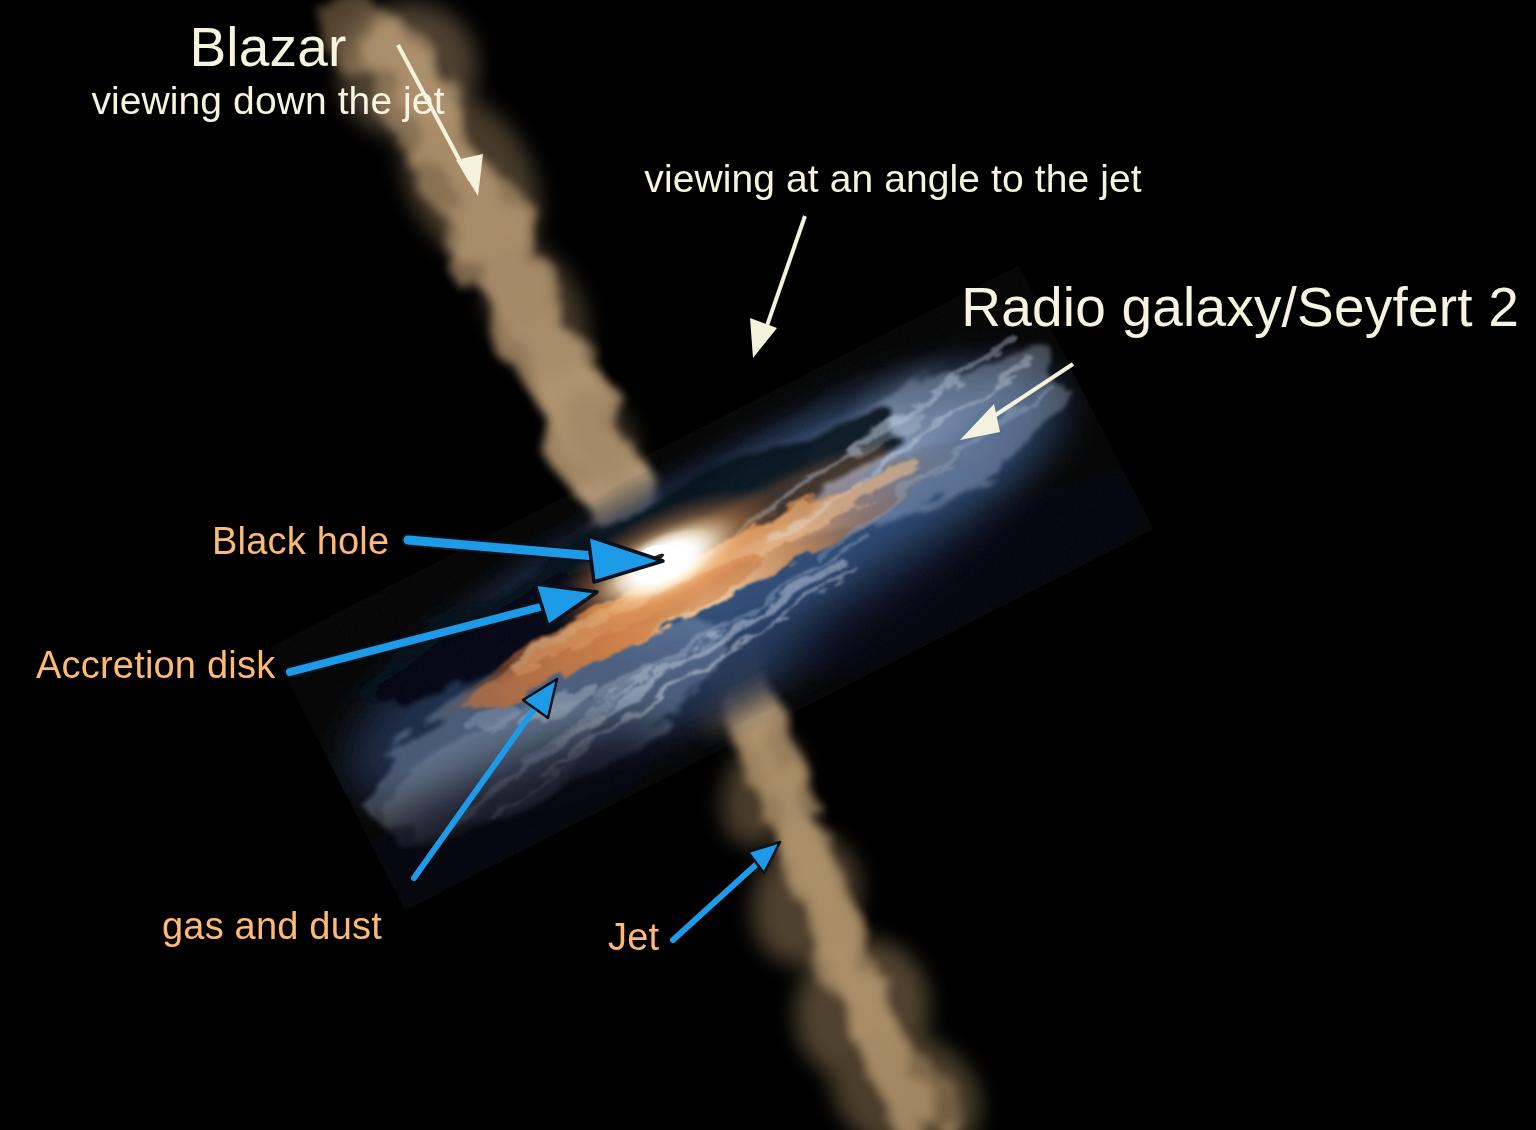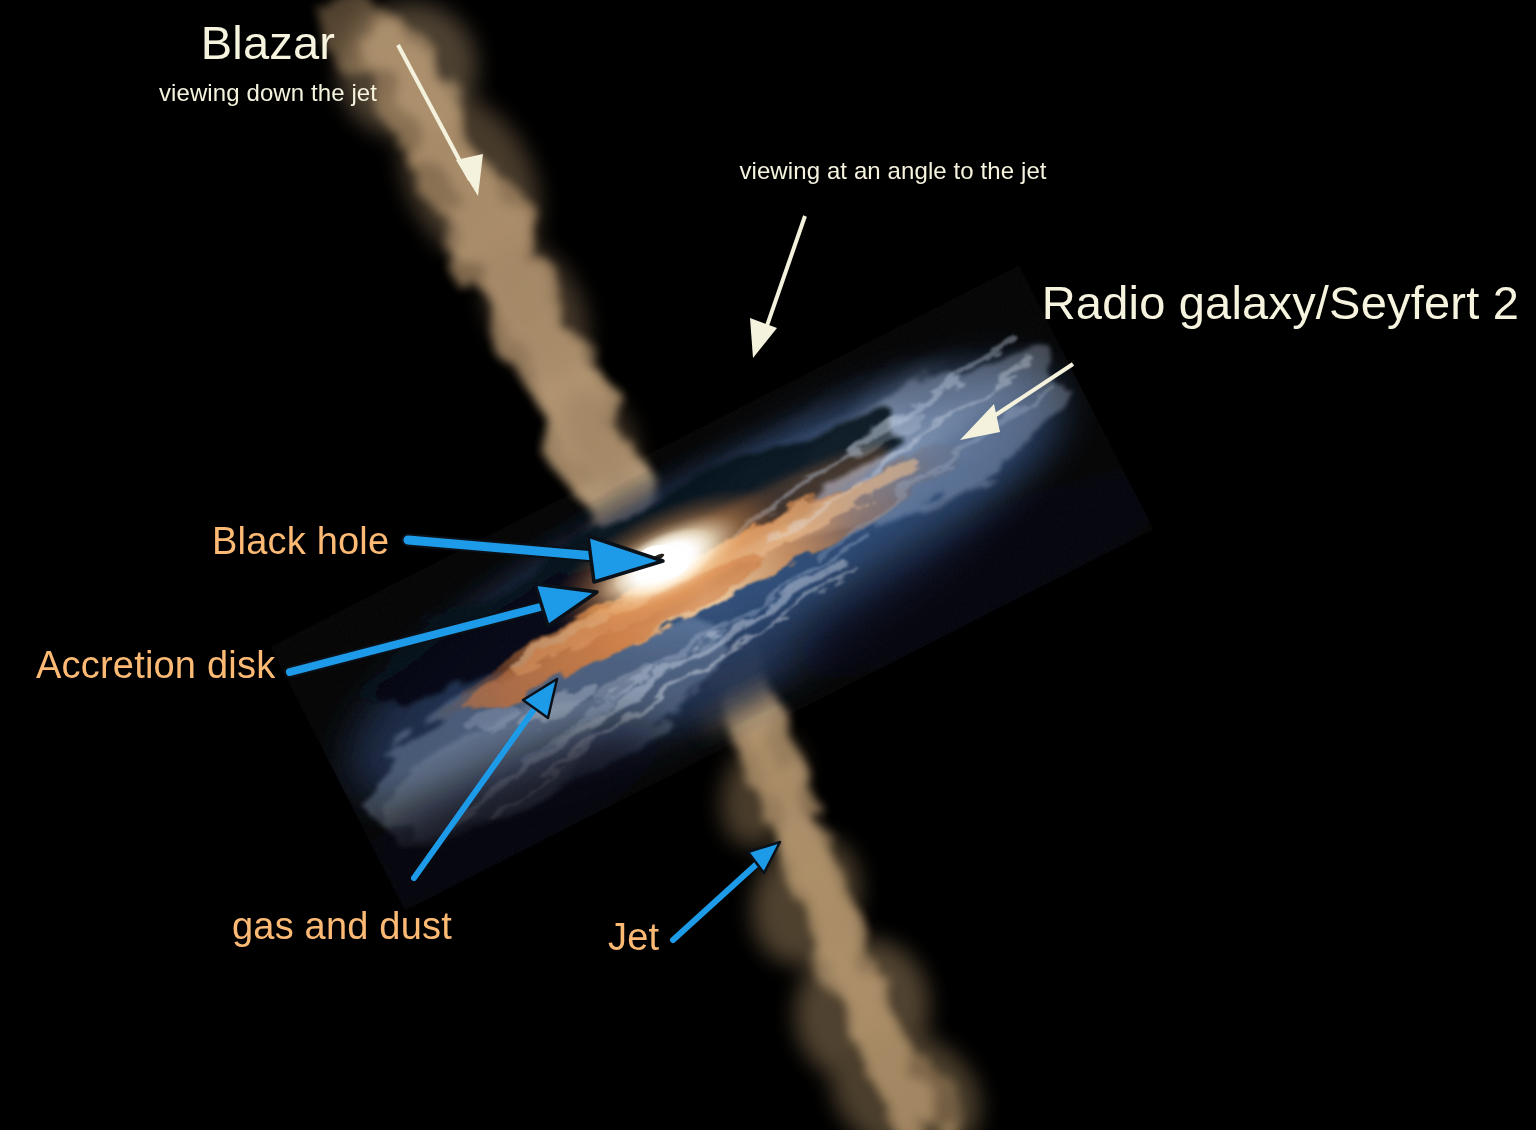--- a/index.html
+++ b/index.html
@@ -7,22 +7,22 @@
     position:relative;
     width:1536px;height:1130px;
     background:#000;
     overflow:hidden;
     font-family:"Liberation Sans", sans-serif;
   }
   #art{position:absolute;left:0;top:0;width:1536px;height:1130px;}
   .lbl{position:absolute;white-space:pre;line-height:1.08;}
   .lbl.warm{color:#F6F3DE;}
   .lbl.cool{color:#fdba74;}
-  .t-big{font-size:47px;font-weight:400;letter-spacing:.2px;}
-  .t-sm{font-size:24px;font-weight:400;letter-spacing:.1px;}
+  .t-big{font-size:55px;font-weight:400;letter-spacing:.2px;}
+  .t-sm{font-size:39px;font-weight:400;letter-spacing:.1px;}
   .t-med{font-size:38px;font-weight:400;letter-spacing:.2px;}
   .c{text-align:center;}
   .r{text-align:right;}
   #overlay{position:absolute;left:0;top:0;width:1536px;height:1130px;}
 </style>
 </head>
 <body>
 
 <div id="stage">
 
@@ -270,17 +270,17 @@
   <div class="lbl warm t-sm c" style="left:60px;top:80px;width:416px;">viewing down the jet</div>
 
   <div class="lbl warm t-sm c" style="left:643px;top:158px;width:500px;">viewing at an angle to the jet</div>
 
   <div class="lbl warm t-big r" style="left:919px;top:278px;width:600px;">Radio galaxy/Seyfert 2</div>
 
   <div class="lbl cool t-med" style="left:212px;top:521px;">Black hole</div>
 
   <div class="lbl cool t-med" style="left:36px;top:645px;text-align:right;">Accretion disk</div>
 
-  <div class="lbl cool t-med c" style="left:92px;top:906px;width:360px;text-align:right;">gas and dust</div>
+  <div class="lbl cool t-med c" style="left:92px;top:906px;width:360px;">gas and dust</div>
 
   <div class="lbl cool t-med" style="left:608px;top:917px;">Jet</div>
 
 </div>
 
 </body></html>

